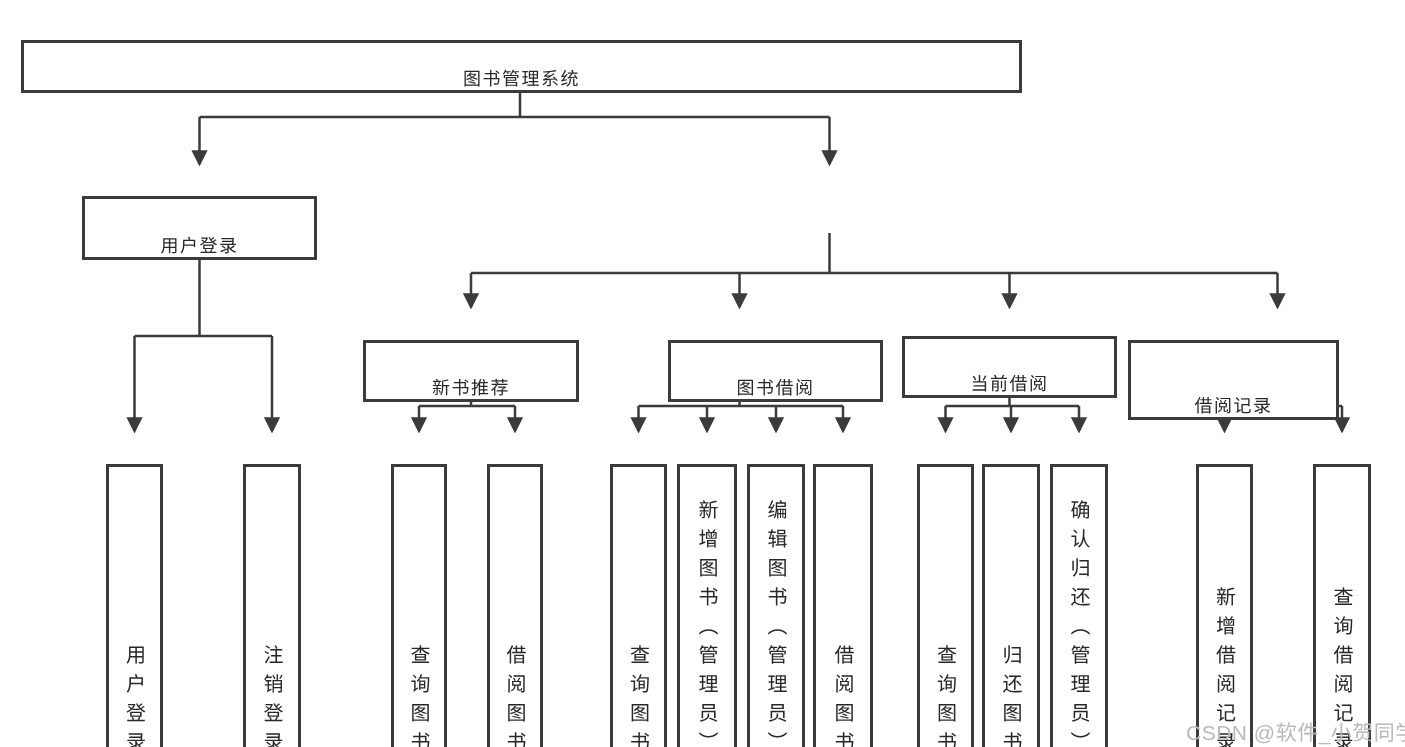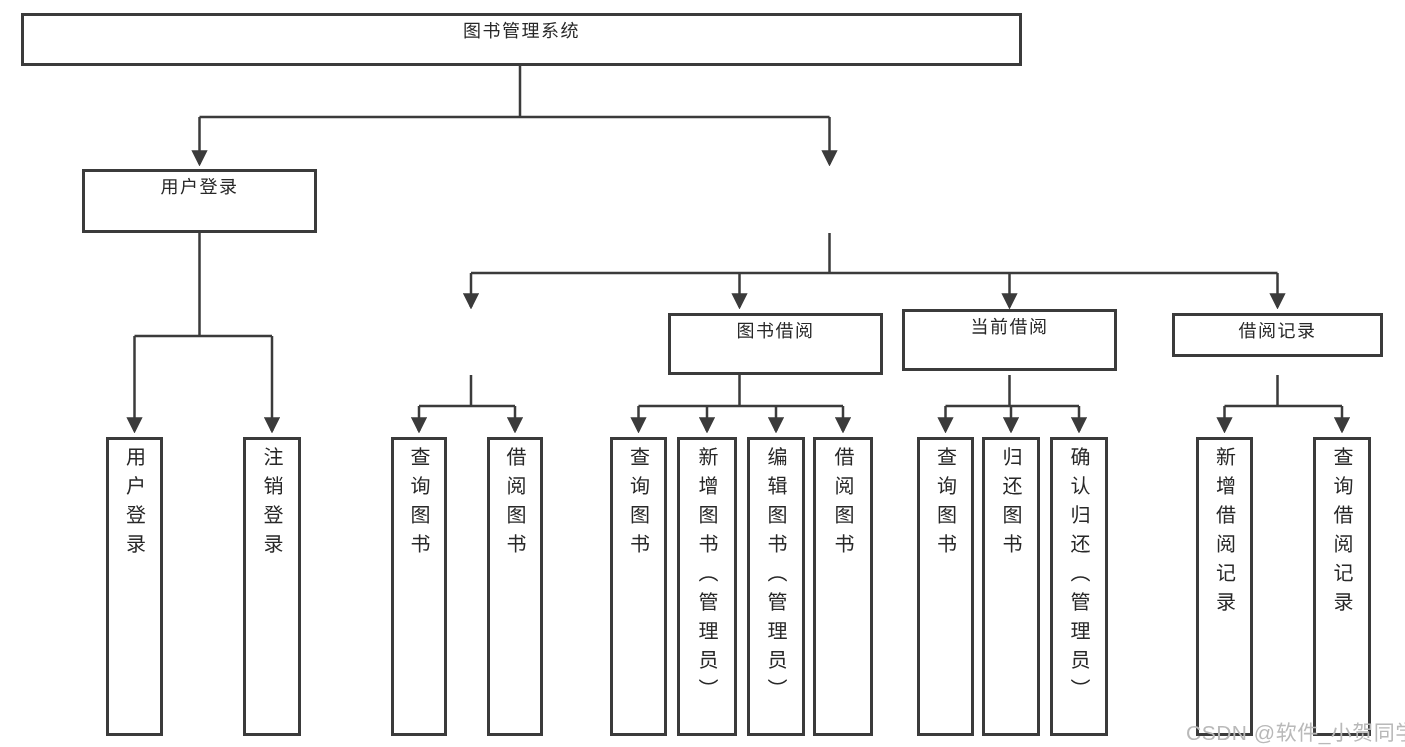--- a/index.html
+++ b/index.html
@@ -23,24 +23,25 @@
     left: 0; top: 0;
     width: 1405px; height: 747px;
     color: var(--line);
     z-index: 1;
   }
   .box {
     position: absolute;
     background: var(--background);
     border: 3px solid var(--line);
     display: flex;
-    align-items: flex-start;
+    align-items: flex-end;
     justify-content: center;
     color: var(--text);
     z-index: 2;
+    margin-top: 27px;
   }
   .h-label { font-size: 18px; letter-spacing: 1.5px; white-space: nowrap; }
   .v-label {
     writing-mode: vertical-rl;
     text-orientation: mixed;
     font-size: 20px;
     letter-spacing: 9px;
     line-height: 1;
     padding-top: 6px;
   }
@@ -104,27 +105,30 @@
   </svg>
 
   <div class="box" style="left:21px; top:13px; width:1001px; height:53px;">
     <span class="h-label">图书管理系统</span>
   </div>
 
   <div class="box" style="left:82px; top:169px; width:235px; height:64px;">
     <span class="h-label">用户登录</span>
   </div>
 
+  <div class="box" style="left:363px; top:313px; width:216px; height:62px;">
+    <span class="h-label">新书推荐</span>
+  </div>
   <div class="box" style="left:668px; top:313px; width:215px; height:62px;">
     <span class="h-label">图书借阅</span>
   </div>
   <div class="box" style="left:902px; top:309px; width:215px; height:62px;">
     <span class="h-label">当前借阅</span>
   </div>
-  <div class="box" style="left:1172px; top:313px; width:211px; height:44px;">
+  <div class="box" style="left:1128px; top:313px; width:211px; height:80px;">
     <span class="h-label">借阅记录</span>
   </div>
 
   <div class="box" style="left:106px; top:437px; width:57px; height:299px;">
     <span class="v-label">用户登录</span>
   </div>
   <div class="box" style="left:243px; top:437px; width:58px; height:299px;">
     <span class="v-label">注销登录</span>
   </div>
 

